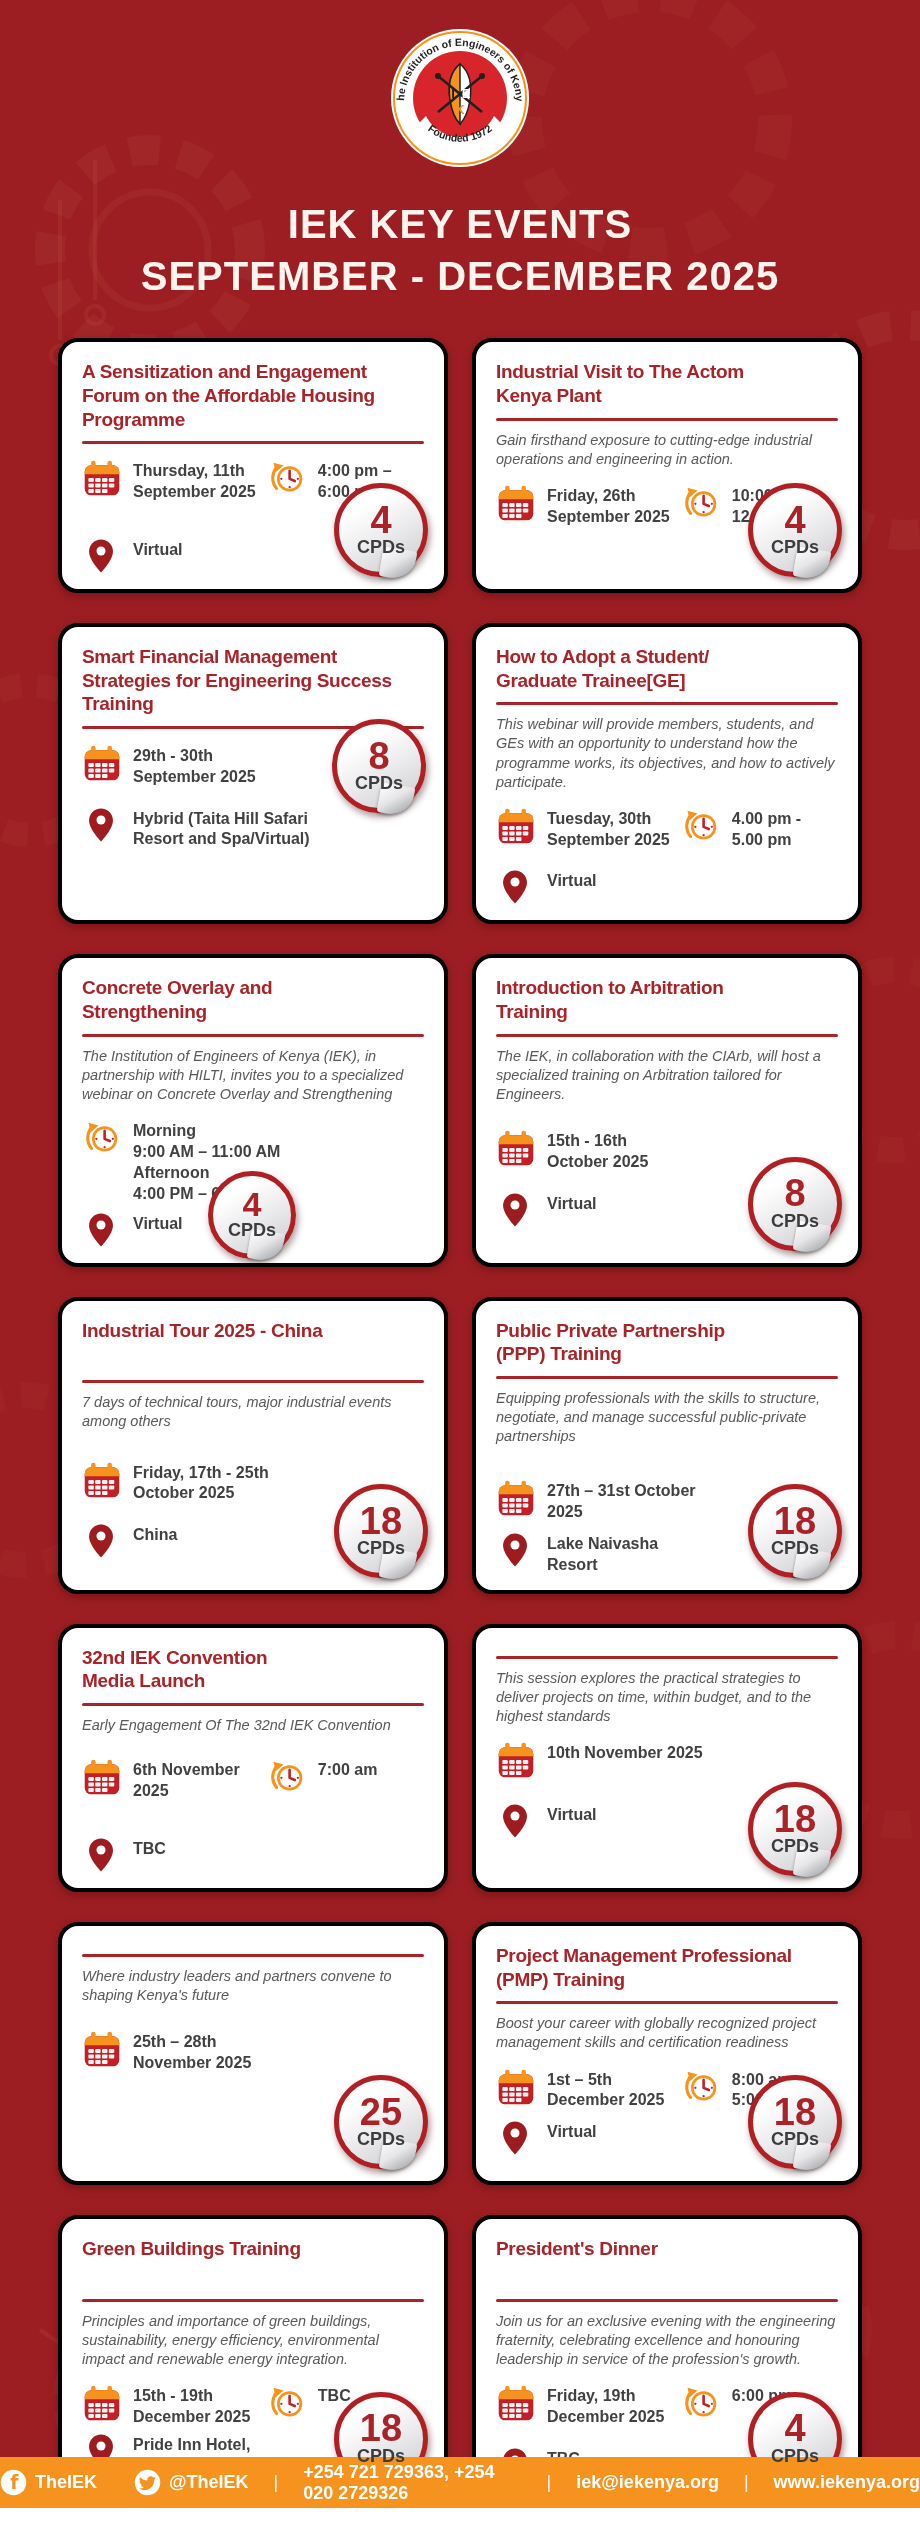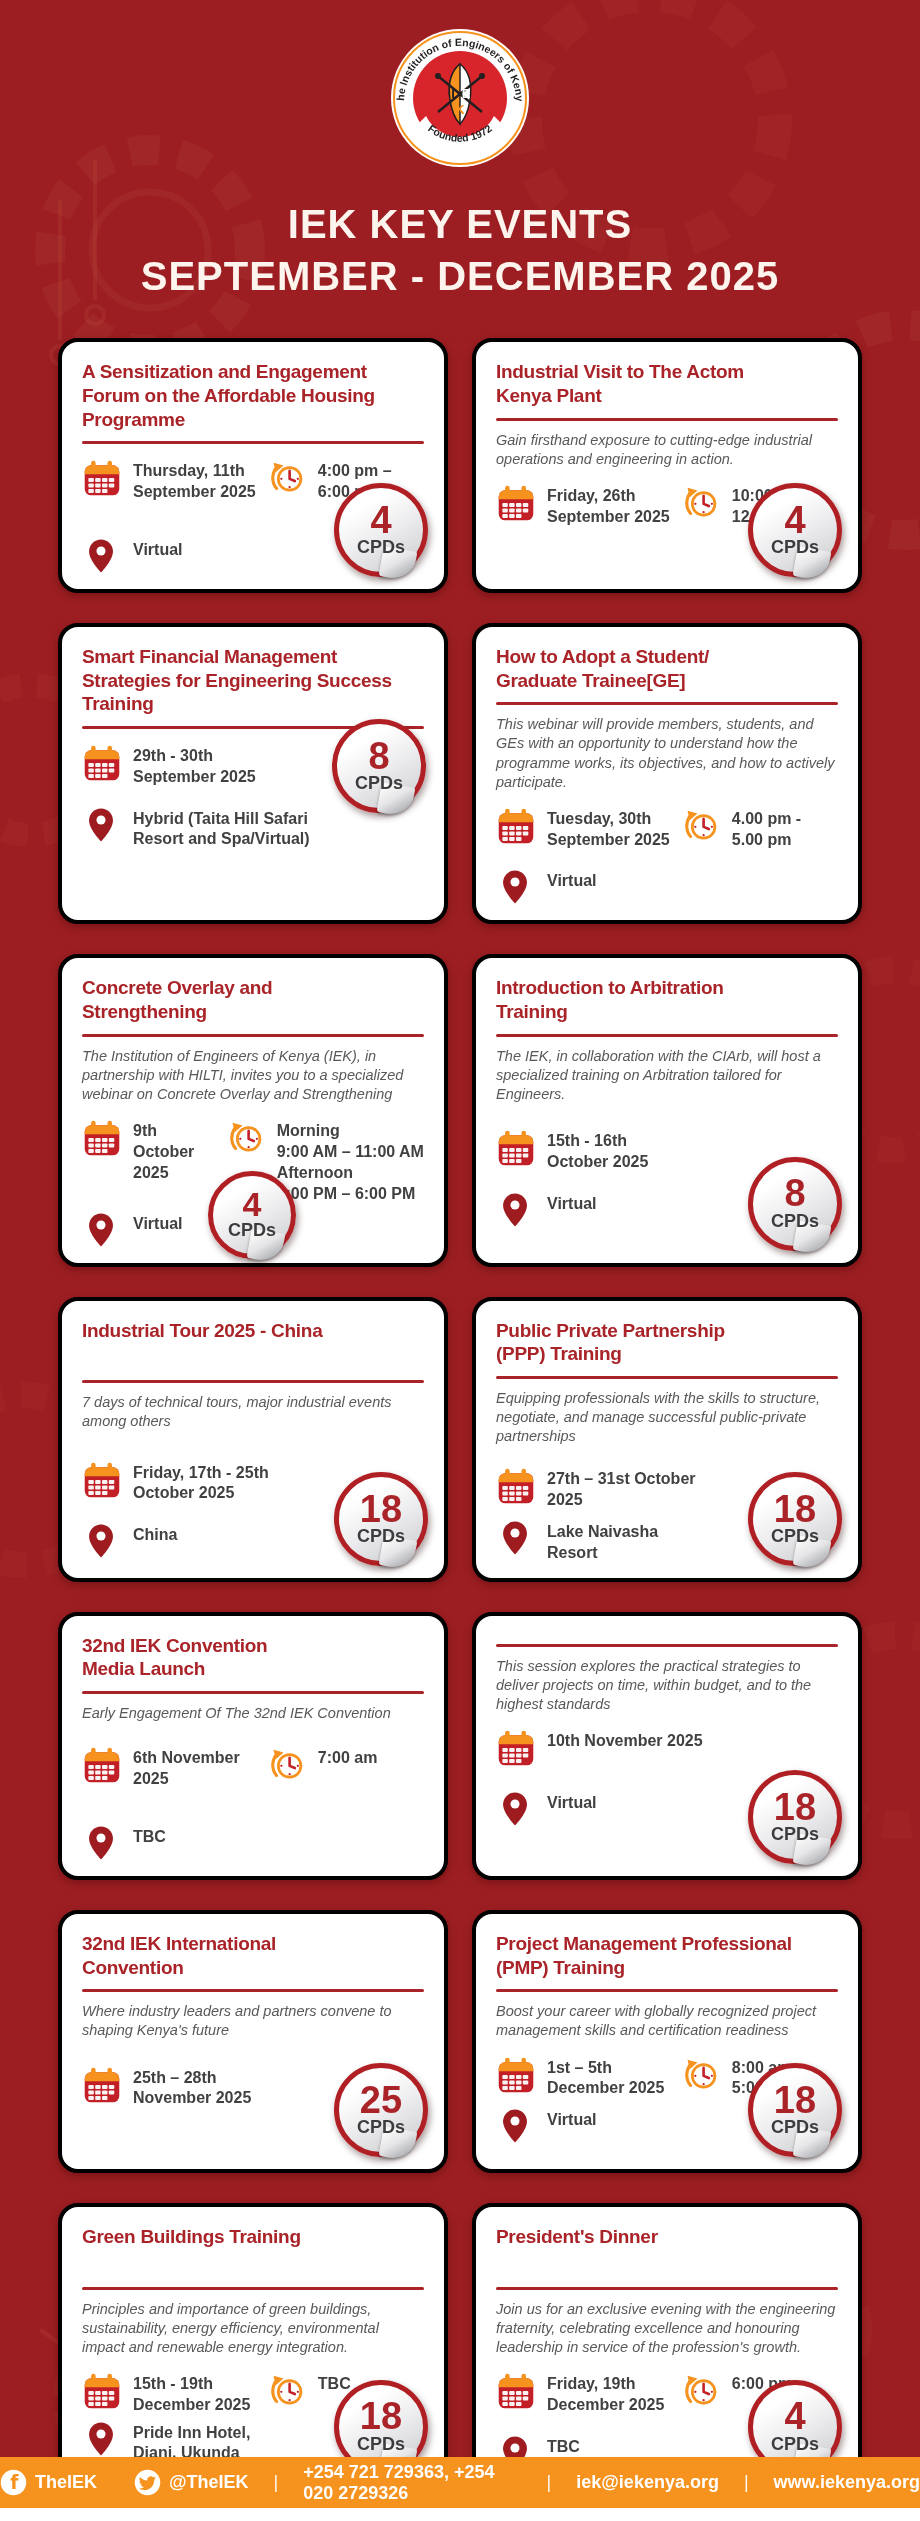--- a/index.html
+++ b/index.html
@@ -324,26 +324,20 @@
         </div>
       </div>
     </article>
 
     <article class="card r3 card--wide-time">
       <h2 class="card-title">Concrete Overlay and
 Strengthening</h2>
       <div class="divider"></div>
       <p class="desc">The Institution of Engineers of Kenya (IEK), in partnership with HILTI, invites you to a specialized webinar on Concrete Overlay and Strengthening</p>
       <div class="drow">
-        <div class="cell cell-date">
-          <svg class="ic">
-              <use href="#ic-cal"></use>
-            </svg>
-          <span class="dtext">9th October 2025</span>
-        </div>
         <div class="cell cell-time">
           <svg class="ic">
               <use href="#ic-clock"></use>
             </svg>
           <span class="dtext">Morning
 9:00 AM – 11:00 AM
 Afternoon
 4:00 PM – 6:00 PM</span>
         </div>
       </div>
@@ -414,21 +408,21 @@
         <span class="badge-num">18</span>
         <span class="badge-label">CPDs</span>
       </div>
     </article>
 
     <article class="card r4">
       <h2 class="card-title">Public Private Partnership
 (PPP) Training</h2>
       <div class="divider"></div>
       <p class="desc">Equipping professionals with the skills to structure, negotiate, and manage successful public-private partnerships</p>
-      <div class="drow" style="margin-top:20px;">
+      <div class="drow" style="margin-top:32px;">
         <div class="cell cell-date">
           <svg class="ic">
               <use href="#ic-cal"></use>
             </svg>
           <span class="dtext">27th – 31st October
 2025</span>
         </div>
       </div>
       <div class="drow loc-row" style="margin-top:8px;">
         <div class="cell">
@@ -494,22 +488,20 @@
           <span class="dtext">Virtual</span>
         </div>
       </div>
       <div class="badge">
         <span class="badge-num">18</span>
         <span class="badge-label">CPDs</span>
       </div>
     </article>
 
     <article class="card r6">
-      <h2 class="card-title">32nd IEK International
-Convention</h2>
       <div class="divider"></div>
       <p class="desc">Where industry leaders and partners convene to shaping Kenya's future</p>
       <div class="drow" style="margin-top:24px;">
         <div class="cell cell-date">
           <svg class="ic">
               <use href="#ic-cal"></use>
             </svg>
           <span class="dtext">25th – 28th
 November 2025</span>
         </div>

